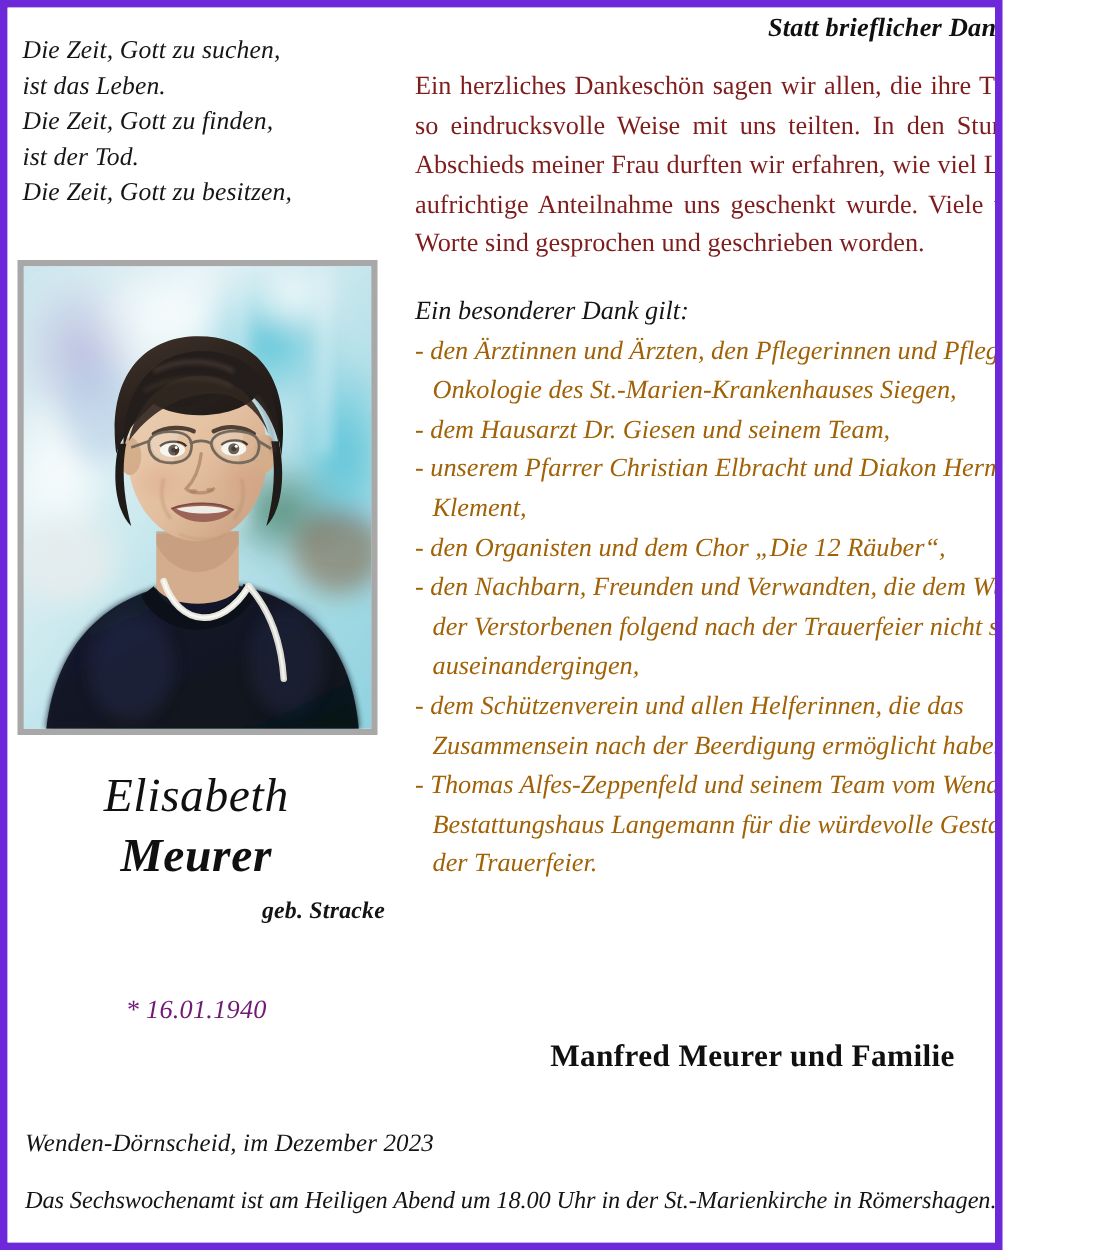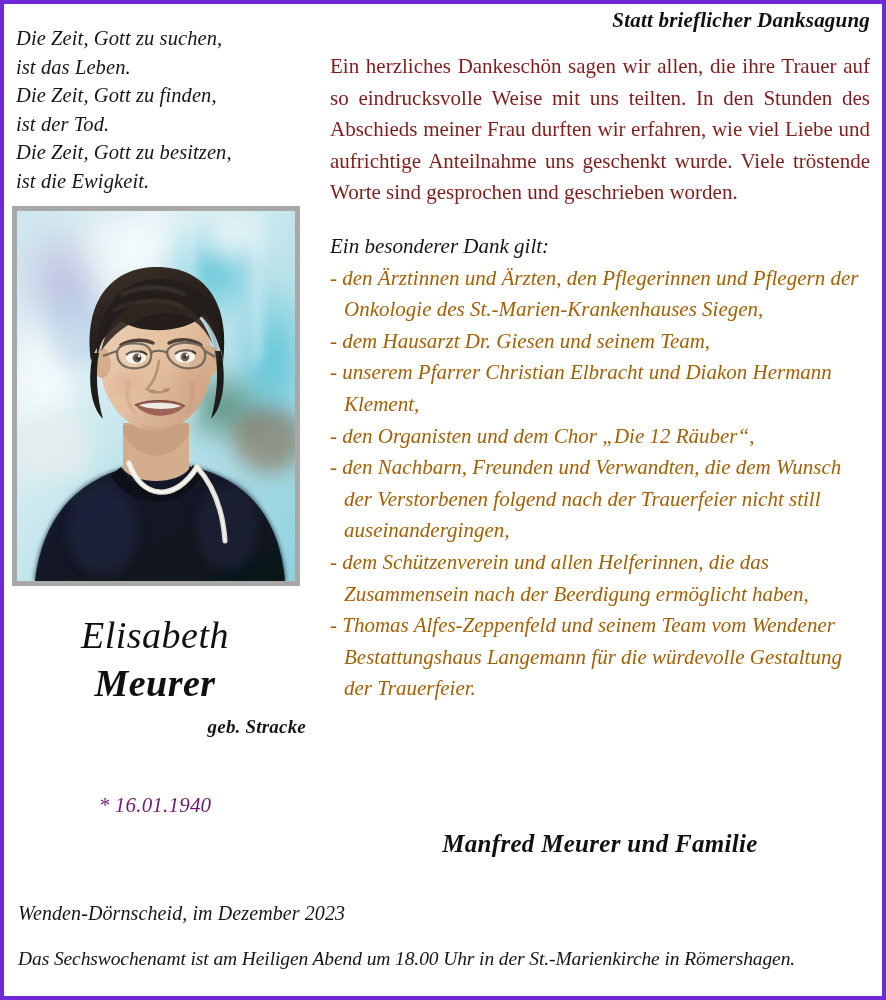--- a/index.html
+++ b/index.html
@@ -6,25 +6,25 @@
     margin: 0;
     padding: 0;
     background: #ffffff;
   }
   body {
     font-family: "Liberation Serif", "DejaVu Serif", serif;
   }
 
   .notice {
     position: relative;
-    width: 886px;
+    width: 802px;
     height: 1000px;
     box-sizing: border-box;
     background: #ffffff;
-    border: 4px solid #6d28d9;
+    border: 6px solid #6d28d9;
     overflow: hidden;
   }
 
   .sheet {
     position: relative;
     width: 100%;
     height: 100%;
     background: #ffffff;
     box-sizing: border-box;
     padding: 0;
@@ -160,21 +160,20 @@
   }
 
   .signature {
     position: absolute;
     left: 326px;
     top: 826px;
     width: 540px;
     text-align: center;
     font-size: 25px;
     font-weight: bold;
-    font-style: italic;
     color: #101010;
     letter-spacing: 0.3px;
   }
 
   
   .footer-place {
     position: absolute;
     left: 14px;
     top: 898px;
     font-size: 20px;
@@ -200,21 +199,20 @@
 <div class="notice">
   <div class="sheet">
 
     <div class="left-col">
       <div class="verse">
         <div>Die Zeit, Gott zu suchen,</div>
         <div>ist das Leben.</div>
         <div>Die Zeit, Gott zu finden,</div>
         <div>ist der Tod.</div>
         <div>Die Zeit, Gott zu besitzen,</div>
-        <div>ist die Ewigkeit.</div>
       </div>
     </div>
 
     <div class="photo-wrap">
       <svg class="photo" viewBox="0 0 278 370" preserveAspectRatio="xMidYMid slice">
         <defs>
           <linearGradient id="bgGrad" x1="0" y1="0" x2="1" y2="1">
             <stop offset="0%" stop-color="#cfe6ef"></stop>
             <stop offset="25%" stop-color="#eaf5f8"></stop>
             <stop offset="55%" stop-color="#bfe4ec"></stop>

